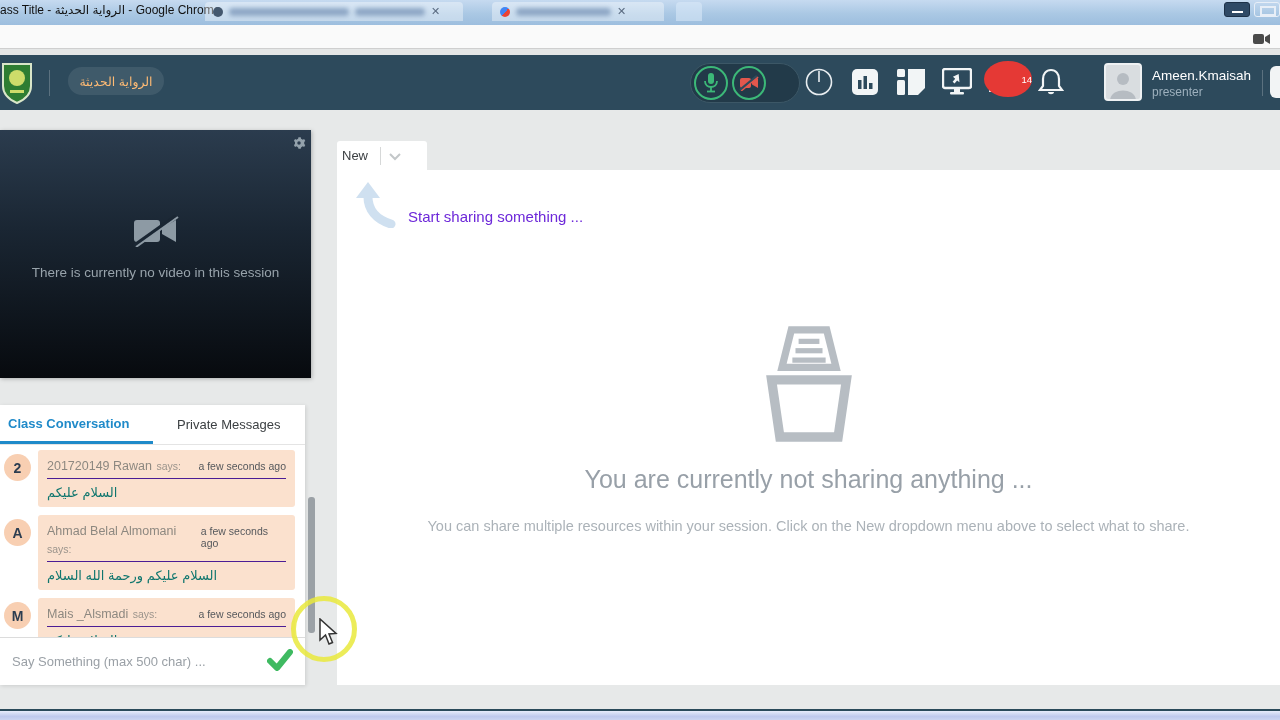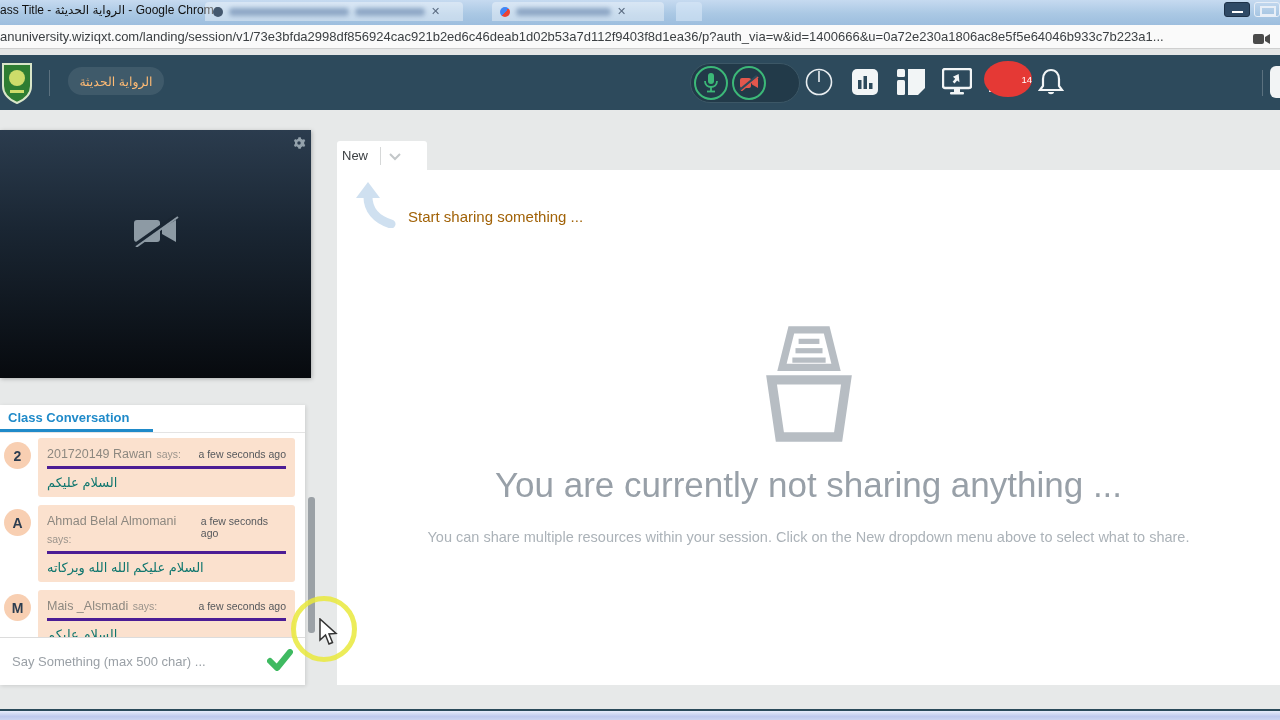--- a/index.html
+++ b/index.html
@@ -52,53 +52,53 @@
   .video-panel { position:absolute; left:0; top:130px; width:311px; height:248px;
     background:linear-gradient(180deg,#2b3c4e 0%,#1a2633 40%,#070a0e 100%);
     box-shadow:1px 1px 4px rgba(0,0,0,.25); }
   .gear-btn { position:absolute; right:5px; top:6px; background:none; border:none; cursor:pointer; }
   .video-center { position:absolute; left:0; top:85px; width:100%; text-align:center; }
   .video-msg { margin-top:14px; color:#98a3ab; font-size:13.5px; }
 
   
   .chat-panel { position:absolute; left:0; top:405px; width:305px; height:280px; background:#fff;
     box-shadow:1px 1px 4px rgba(0,0,0,.12); display:flex; flex-direction:column; }
-  .chat-tabs { display:flex; height:28px; border-bottom:1px solid #e4e4e4; flex:none; }
+  .chat-tabs { display:flex; height:40px; border-bottom:1px solid #e4e4e4; flex:none; }
   .chat-tab { width:50%; background:none; border:none; font-size:13px; cursor:pointer; text-align:left; padding-left:8px; }
   .chat-tab.active { color:#1f8ac9; border-bottom:3px solid #1f8ac9; font-weight:bold; }
   .chat-tab.inactive { color:#3c4043; text-align:center; padding-left:0; }
   .chat-msgs { flex:1; padding:5px 10px 0 4px; overflow:hidden; }
   .msg-row { position:relative; margin-bottom:8px; }
   .msg-avatar { position:absolute; left:0; top:4px; width:27px; height:27px; border-radius:50%;
     background:#f8cfb2; color:#2c3d50; font-size:14px; font-weight:bold;
     display:flex; align-items:center; justify-content:center; }
   .msg-bubble { margin-left:34px; background:#fbe1ce; border-radius:3px; padding:6px 9px 7px; }
   .msg-head { display:flex; justify-content:space-between; align-items:baseline;
-    border-bottom:3px solid #4c1d95; padding-bottom:4px; }
+    border-bottom:1px solid #4c1d95; padding-bottom:4px; }
   .msg-name { color:#8d8880; font-size:12.5px; }
   .msg-says { color:#9b948c; font-size:10.5px; }
   .msg-time { color:#55585c; font-size:10.5px; }
   .msg-text { padding-top:6px; color:#0f766e; font-size:13px; }
   .chat-input-row { flex:none; height:48px; border-top:1px solid #dcdcdc; display:flex; align-items:center; padding:0 12px; }
   .chat-input { flex:1; border:none; outline:none; font-size:13px; color:#333; background:transparent;
     font-family:"Liberation Sans","DejaVu Sans",sans-serif; }
   .chat-input::placeholder { color:#9aa0a6; }
   .chat-scrollbar { position:absolute; left:308px; top:497px; width:7px; height:136px; background:#9ba1a6; border-radius:3px; }
 
   
   .main-tab { position:absolute; left:337px; top:141px; width:90px; height:29px; background:#fff;
     border-radius:3px 3px 0 0; display:flex; align-items:center; cursor:pointer; }
   .main-tab-label { font-size:13px; color:#3c4043; padding-left:5px; }
   .main-tab-sep { width:1px; height:18px; background:#d6d8d8; margin-left:12px; }
   .main-tab-chevron { margin-left:8px; }
   .main-content { position:absolute; left:337px; top:170px; width:943px; height:515px; background:#fff; }
   .share-arrow { position:absolute; left:16px; top:10px; }
-  .share-hint { position:absolute; left:71px; top:38px; font-size:15px; color:#a16207; }
+  .share-hint { position:absolute; left:71px; top:38px; font-size:15px; color:#6d28d9; }
   .empty-wrap { position:absolute; left:0; top:155px; width:100%; text-align:center; }
-  .empty-headline { margin-top:18px; font-size:35px; color:#98a0a8; font-weight:normal; }
+  .empty-headline { margin-top:18px; font-size:25px; color:#98a0a8; font-weight:normal; }
   .empty-sub { margin-top:24px; font-size:14.5px; color:#abb2b8; }
 
   
   .cursor-ring { position:absolute; left:291px; top:596px; width:66px; height:66px; border-radius:50%;
     border:5px solid rgba(233,233,60,.85); }
   .cursor-arrow { position:absolute; left:318px; top:618px; }
 
   
   .footer-line { position:absolute; left:0; top:709px; width:1280px; height:2px; background:#2b4a5a; }
   .taskbar-edge { position:absolute; left:0; top:711px; width:1280px; height:9px;
@@ -121,21 +121,20 @@
     <span class="blur-line" style="width:95px;"></span>
     <span class="tab-x">✕</span>
   </div>
   <div class="blur-tab" style="left:676px; width:26px; background:rgba(220,235,250,.55);"></div>
 
   <div class="win-btn win-min"></div>
   <div class="win-btn win-max"></div>
 </div>
 
 <div class="urlbar">
-  <span class="url-text">anuniversity.wiziqxt.com/landing/session/v1/73e3bfda2998df856924cac921b2ed6c46deab1d02b53a7d112f9403f8d1ea36/p?auth_via=w&amp;id=1400666&amp;u=0a72e230a1806ac8e5f5e64046b933c7b223a1...</span>
   <span class="media-icon">
     <svg width="17" height="12" viewBox="0 0 17 12">
         <rect x="0" y="1" width="11" height="10" rx="2" fill="#4a4a4a"></rect>
         <path d="M12 4 L17 1 L17 11 L12 8 Z" fill="#4a4a4a"></path>
       </svg>
   </span>
 </div>
 <div class="chrome-gap"></div>
 
 <div class="app-header">
@@ -214,44 +213,58 @@
     <span class="badge">14</span>
   </button>
 
   <button class="hdr-icon" style="left:1038px;">
     <svg width="26" height="28" viewBox="0 0 26 28">
       <path d="M13 2 C8 2 5 6 5 11 L5 18 L2 22 L24 22 L21 18 L21 11 C21 6 18 2 13 2 Z" fill="none" stroke="#f2f5f6" stroke-width="2.2"></path>
       <path d="M10 24 C10 27 16 27 16 24 Z" fill="#f2f5f6"></path>
     </svg>
   </button>
 
+  <div class="hdr-user">
+    <div class="hdr-avatar">
+      <svg width="30" height="30" viewBox="0 0 30 30">
+        <circle cx="15" cy="10" r="6" fill="#b6bcc2"></circle>
+        <path d="M2 32 C2 18 28 18 28 32 Z" fill="#b6bcc2"></path>
+      </svg>
+    </div>
+    <div>
+      <div class="hdr-username">Ameen.Kmaisah</div>
+      <div class="hdr-role">presenter</div>
+    </div>
+  </div>
   <span class="hdr-divider" style="left:1262px;"></span>
   <div class="leave-partial"></div>
 </div>
 
 <div class="video-panel">
   <button class="gear-btn">
     <svg width="14" height="14" viewBox="0 0 24 24">
       <path fill="#93a1ab" d="M12 8a4 4 0 1 0 0 8 4 4 0 0 0 0-8zm9 4c0-.6-.1-1.2-.2-1.8l2-1.5-2-3.4-2.3 1a9 9 0 0 0-3-1.8L15 2h-4l-.5 2.5a9 9 0 0 0-3 1.8l-2.3-1-2 3.4 2 1.5a9 9 0 0 0 0 3.6l-2 1.5 2 3.4 2.3-1a9 9 0 0 0 3 1.8L11 22h4l.5-2.5a9 9 0 0 0 3-1.8l2.3 1 2-3.4-2-1.5c.1-.6.2-1.2.2-1.8z"></path>
       <circle cx="12" cy="12" r="3" fill="#2b3c4e"></circle>
     </svg>
   </button>
   <div class="video-center">
     <svg width="48" height="32" viewBox="0 0 48 32">
       <rect x="2" y="5" width="26" height="22" rx="3" fill="#8d9aa4"></rect>
       <path d="M30 13 L44 5 L44 27 L30 19 Z" fill="#8d9aa4"></path>
       <line x1="2" y1="31" x2="44" y2="1" stroke="#1a2633" stroke-width="4"></line>
       <line x1="4" y1="32" x2="46" y2="2" stroke="#8d9aa4" stroke-width="2"></line>
     </svg>
+    <div class="video-msg">There is currently no video in this session</div>
   </div>
 </div>
 
 <div class="chat-panel">
   <div class="chat-tabs">
     <button class="chat-tab active">Class Conversation</button>
+    <button class="chat-tab inactive">Private Messages</button>
   </div>
 
   <div class="chat-msgs">
 
     <div class="msg-row">
       <div class="msg-avatar">2</div>
       <div class="msg-bubble">
         <div class="msg-head">
           <span><span class="msg-name">201720149 Rawan</span>
           <span class="msg-says">says:</span></span>
@@ -262,21 +275,21 @@
     </div>
 
     <div class="msg-row">
       <div class="msg-avatar">A</div>
       <div class="msg-bubble">
         <div class="msg-head">
           <span><span class="msg-name">Ahmad Belal Almomani</span>
           <span class="msg-says">says:</span></span>
           <span class="msg-time">a few seconds ago</span>
         </div>
-        <div class="msg-text">السلام عليكم الله الله وبركاته</div>
+        <div class="msg-text">السلام عليكم ورحمة الله السلام</div>
       </div>
     </div>
 
     <div class="msg-row">
       <div class="msg-avatar">M</div>
       <div class="msg-bubble">
         <div class="msg-head">
           <span><span class="msg-name">Mais _Alsmadi</span>
           <span class="msg-says">says:</span></span>
           <span class="msg-time">a few seconds ago</span>

